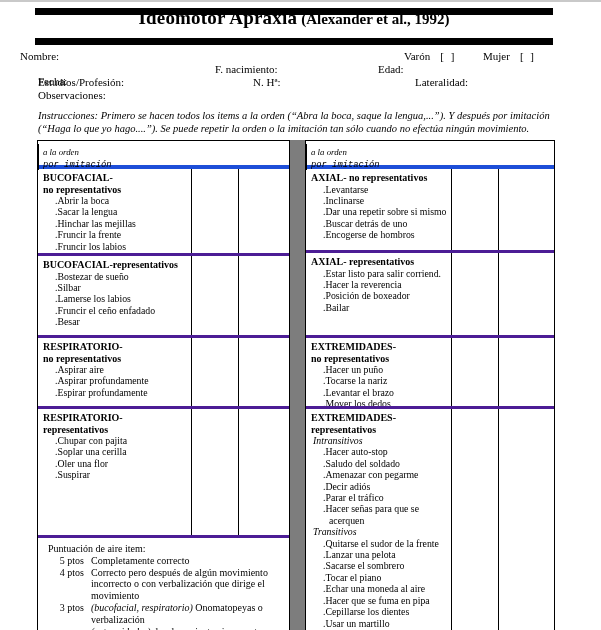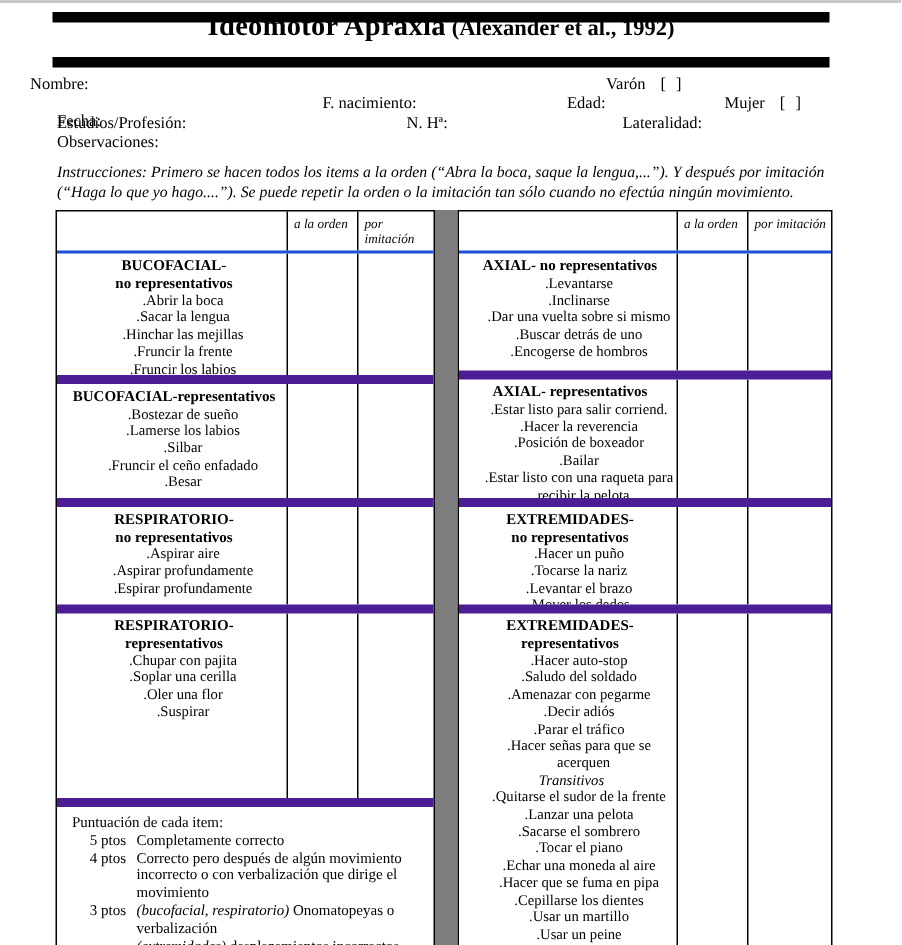--- a/index.html
+++ b/index.html
@@ -18,28 +18,28 @@
   .chk{display:inline-block;margin-left:10px;letter-spacing:2px;}
   .instructions{
     position:absolute;left:38px;top:110px;width:527px;
     font-style:italic;font-size:10.5px;line-height:12.5px;
   }
   
   .half{position:absolute;top:140px;border:1px solid #000;background:#fff;box-sizing:border-box;}
   .left-half{left:37px;width:253px;}
   .right-half{left:305px;width:250px;}
   .sep-bar{position:absolute;left:290px;top:140px;width:15px;height:490px;background:#7d7d7d;}
-  .thead{display:flex;height:28px;border-bottom:2px solid #1d4ed8;box-sizing:border-box;}
-  .trow{display:flex;border-bottom:6px solid #4c1d95;box-sizing:border-box;overflow:hidden;text-align:center;}
+  .thead{display:flex;height:28px;border-bottom:4px solid #1d4ed8;box-sizing:border-box;flex-direction:column;}
+  .trow{display:flex;border-bottom:3px solid #4c1d95;box-sizing:border-box;overflow:hidden;}
   .cell{box-sizing:border-box;}
   .c-label{padding:3px 2px 0 5px;}
   .left-half .c-label{width:153px;}
   .right-half .c-label{width:145px;}
   .c-order{width:47px;border-left:1px solid #000;}
-  .c-imit{flex:1;border-left:1px solid #000;}
+  .c-imit{flex:1;border-left:1px solid #000;font-family:Liberation Mono, monospace;}
   .hcell{font-style:italic;font-size:8.8px;line-height:10px;padding:3px 0 0 4px;}
   .heading{font-weight:bold;font-size:10px;line-height:11.5px;}
   .ilist{padding-left:8px;}
   .item{font-size:9.8px;line-height:11.4px;padding-left:10px;text-indent:-6px;}
   .group-label{font-style:italic;font-size:9.8px;line-height:11.4px;padding-left:2px;}
   
   .left-half .r1{height:87px}.left-half .r2{height:82px}.left-half .r3{height:71px}.left-half .r4{height:129px}
   .right-half .r1{height:84px}.right-half .r2{height:85px}.right-half .r3{height:71px}.right-half .r4{height:232px}
   .scorebox{height:115px;padding:5px 4px 0 8px;font-size:10px;line-height:11.8px;overflow:hidden;}
   .score-title{padding-left:2px;}
@@ -55,26 +55,26 @@
 
 <div class="bar bar1"></div>
 <div class="title-line">
   <span class="title-main">Ideomotor Apraxia</span>
   <span class="title-cit">(Alexander et al., 1992)</span>
 </div>
 <div class="bar bar2"></div>
 
 <span class="fl" style="left:20px;top:50px">Nombre:</span>
 <span class="fl" style="left:404px;top:50px"><span>Varón</span><span class="chk">[  ]</span></span>
-<span class="fl" style="left:483px;top:63px"><span>Mujer</span><span class="chk">[  ]</span></span>
+<span class="fl" style="left:483px;top:50px"><span>Mujer</span><span class="chk">[  ]</span></span>
 <span class="fl" style="left:38px;top:75px">Fecha:</span>
 <span class="fl" style="left:215px;top:63px">F. nacimiento:</span>
 <span class="fl" style="left:378px;top:63px">Edad:</span>
 <span class="fl" style="left:38px;top:76px">Estudios/Profesión:</span>
-<span class="fl" style="left:271px;top:76px">N. Hª:</span>
+<span class="fl" style="left:253px;top:76px">N. Hª:</span>
 <span class="fl" style="left:415px;top:76px">Lateralidad:</span>
 <span class="fl" style="left:38px;top:89px">Observaciones:</span>
 
 <div class="instructions">Instrucciones: Primero se hacen todos los items a la orden (“Abra la boca, saque la lengua,...”). Y después por imitación (“Haga lo que yo hago....”). Se puede repetir la orden o la imitación tan sólo cuando no efectúa ningún movimiento.</div>
 
 <div class="sep-bar"></div>
 
 <div class="half left-half" id="left-half">
   <div class="thead">
     <div class="cell c-label"></div>
@@ -98,22 +98,22 @@
       <div class="cell c-order"></div>
       <div class="cell c-imit"></div>
     </div>
     <div class="trow r2">
       <div class="cell c-label">
         <div class="heading">
           <div>BUCOFACIAL-representativos</div>
         </div>
         <div class="ilist">
           <div class="item">.Bostezar de sueño</div>
+          <div class="item">.Silbar</div>
           <div class="item">.Lamerse los labios</div>
-          <div class="item">.Silbar</div>
           <div class="item">.Fruncir el ceño enfadado</div>
           <div class="item">.Besar</div>
         </div>
       </div>
       <div class="cell c-order"></div>
       <div class="cell c-imit"></div>
     </div>
     <div class="trow r3">
       <div class="cell c-label">
         <div class="heading">
@@ -139,21 +139,21 @@
           <div class="item">.Chupar con pajita</div>
           <div class="item">.Soplar una cerilla</div>
           <div class="item">.Oler una flor</div>
           <div class="item">.Suspirar</div>
         </div>
       </div>
       <div class="cell c-order"></div>
       <div class="cell c-imit"></div>
     </div>
     <div class="scorebox">
-      <div class="score-title">Puntuación de cada item:</div>
+      <div class="score-title">Puntuación de aire item:</div>
       <div class="score-row">
         <span class="pts">5 ptos</span>
         <div class="desc">
           <div><span>Completamente correcto</span></div>
         </div>
       </div>
       <div class="score-row">
         <span class="pts">4 ptos</span>
         <div class="desc">
           <div><span>Correcto pero después de algún movimiento incorrecto o con verbalización que dirige el movimiento</span></div>
@@ -176,39 +176,38 @@
     <div class="cell c-imit hcell">por imitación</div>
   </div>
 <div class="trow r1">
       <div class="cell c-label">
         <div class="heading">
           <div>AXIAL- no representativos</div>
         </div>
         <div class="ilist">
           <div class="item">.Levantarse</div>
           <div class="item">.Inclinarse</div>
-          <div class="item">.Dar una vuelta sobre si mismo</div>
+          <div class="item">.Dar una repetir sobre si mismo</div>
           <div class="item">.Buscar detrás de uno</div>
           <div class="item">.Encogerse de hombros</div>
         </div>
       </div>
       <div class="cell c-order"></div>
       <div class="cell c-imit"></div>
     </div>
     <div class="trow r2">
       <div class="cell c-label">
         <div class="heading">
           <div>AXIAL- representativos</div>
         </div>
         <div class="ilist">
           <div class="item">.Estar listo para salir corriend.</div>
           <div class="item">.Hacer la reverencia</div>
           <div class="item">.Posición de boxeador</div>
           <div class="item">.Bailar</div>
-          <div class="item">.Estar listo con una raqueta para recibir la pelota</div>
         </div>
       </div>
       <div class="cell c-order"></div>
       <div class="cell c-imit"></div>
     </div>
     <div class="trow r3">
       <div class="cell c-label">
         <div class="heading">
           <div>EXTREMIDADES-</div>
           <div>no representativos</div>
@@ -222,20 +221,21 @@
       </div>
       <div class="cell c-order"></div>
       <div class="cell c-imit"></div>
     </div>
     <div class="trow r4">
       <div class="cell c-label">
         <div class="heading">
           <div>EXTREMIDADES-</div>
           <div>representativos</div>
         </div>
+        <div class="group-label">Intransitivos</div>
         <div class="ilist">
           <div class="item">.Hacer auto-stop</div>
           <div class="item">.Saludo del soldado</div>
           <div class="item">.Amenazar con pegarme</div>
           <div class="item">.Decir adiós</div>
           <div class="item">.Parar el tráfico</div>
           <div class="item">.Hacer señas para que se acerquen</div>
         </div>
         <div class="group-label">Transitivos</div>
         <div class="ilist">

